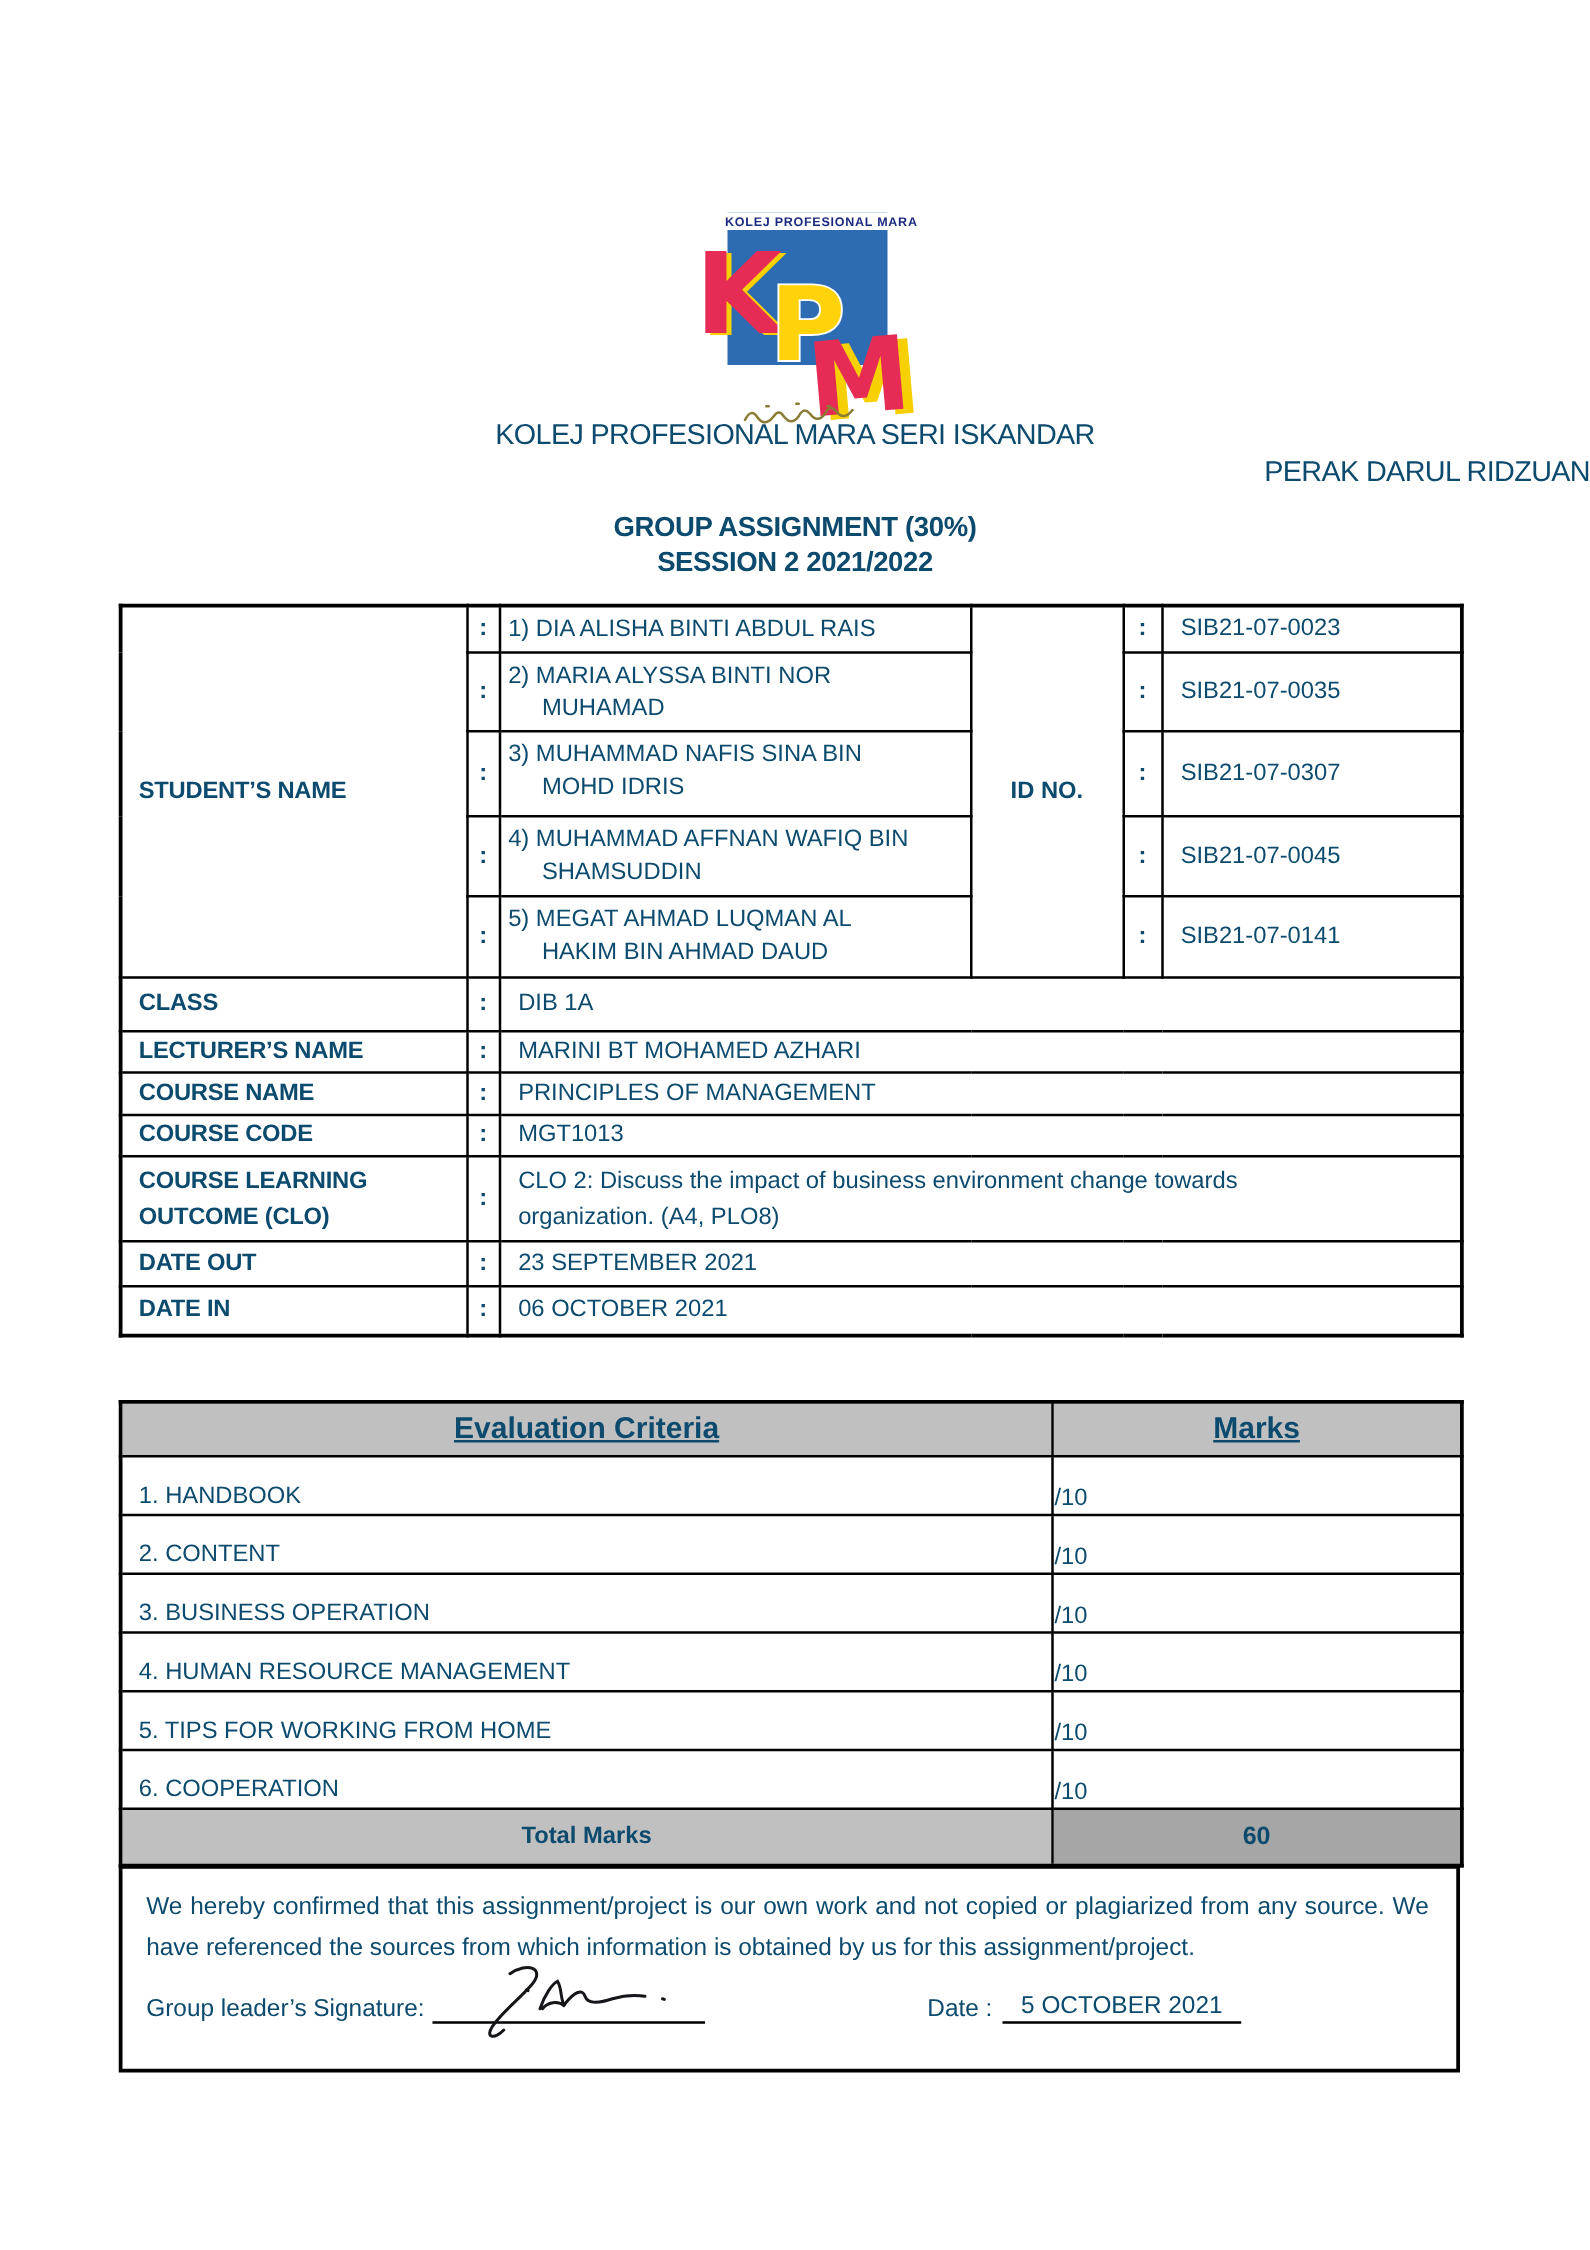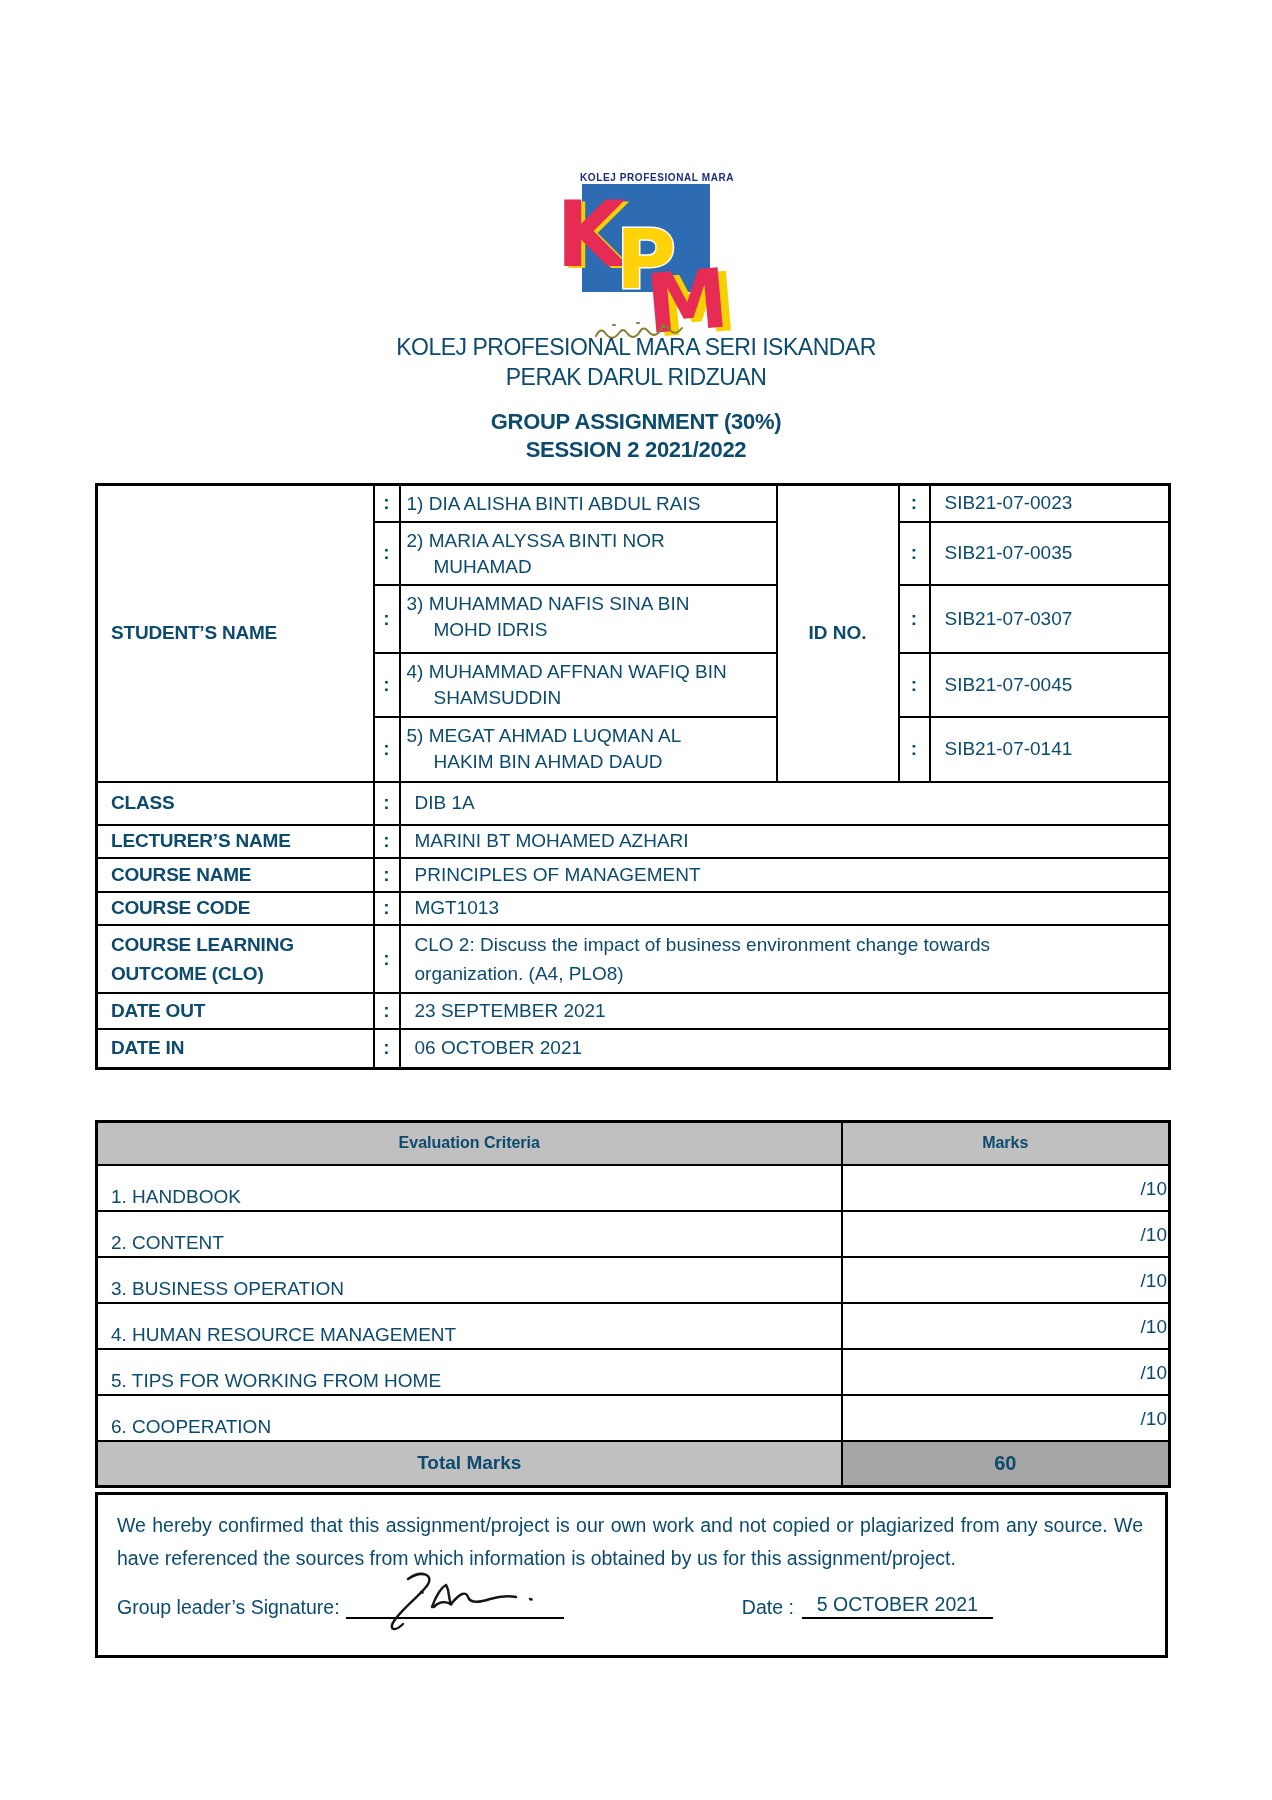--- a/index.html
+++ b/index.html
@@ -13,21 +13,21 @@
     overflow:hidden;
   }
   
   .logo-wrap{
     position:absolute;top:158px;left:50%;transform:translateX(-50%);
     width:240px;height:200px;
   }
   .inst-line{position:absolute;left:0;width:100%;text-align:center;
     font-weight:normal;font-size:23px;line-height:30px;letter-spacing:-0.5px;}
   .inst1{top:332px;}
-  .inst2{top:362px;}
+  .inst2{top:362px;text-align:right;}
   .asg-line{position:absolute;left:0;width:100%;text-align:center;
     font-weight:bold;font-size:22px;line-height:28px;letter-spacing:-0.3px;}
   .asg1{top:408px;}
   .asg2{top:436px;}
 
   
   table{border-collapse:collapse;table-layout:fixed;}
   .info-table{
     position:absolute;left:95px;top:483px;width:1073px;
     border:3px solid #000;
@@ -45,23 +45,23 @@
   td.clo-val{padding:4px 10px 4px 14px;line-height:29px;vertical-align:middle;margin-left:24px;}
   td.clo-lbl{font-weight:bold;padding-left:13px;line-height:29px;letter-spacing:-0.2px;}
 
   
   .eval-table{
     position:absolute;left:95px;top:1120px;width:1073px;
     border:3px solid #000;
     font-size:19px;
   }
   .eval-table td{border:2px solid #000;overflow:hidden;}
-  .eval-head td{background:#c0c0c0;font-weight:bold;text-align:center;vertical-align:middle;font-size:16px;}
+  .eval-head td{background:#c0c0c0;font-weight:bold;text-align:center;vertical-align:middle;font-size:24px;text-decoration:underline;}
   .crit-cell{vertical-align:top;padding:20px 0 0 13px;}
-  .marks-cell{vertical-align:top;padding-top:12px;text-align:right;}
+  .marks-cell{vertical-align:top;padding-top:22px;text-align:left;}
   .total-row td{vertical-align:middle;font-weight:bold;text-align:center;}
   .total-label-cell{background:#c0c0c0;}
   .total-value-cell{background:#a6a6a6;font-size:20px;}
 
   
   .decl-box{
     position:absolute;left:95px;top:1492px;width:1073px;height:166px;
     border:3px solid #000;box-sizing:border-box;
     padding:14px 22px 0 19px;
     font-size:19.5px;

